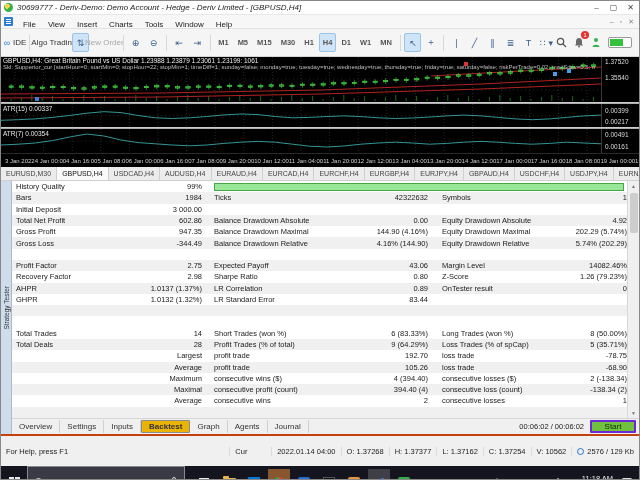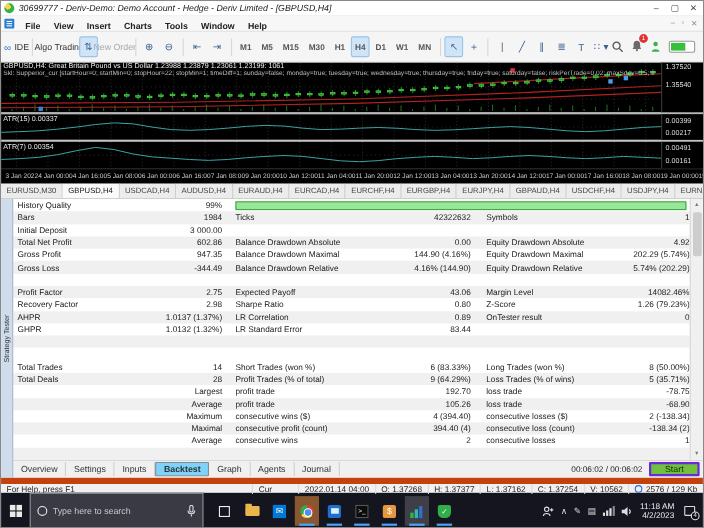--- a/index.html
+++ b/index.html
@@ -9,21 +9,21 @@
   
   .titlebar{height:14px;background:#fff;display:flex;align-items:center;border-bottom:1px solid #e8e8e8;padding-left:3px;}
   .app-icon{width:9px;height:9px;border-radius:50%;background:radial-gradient(circle at 35% 35%,#ffd24a 0 30%,#35b34a 31% 100%);margin-right:4px;flex:0 0 auto;}
   .titlebar .title{font-size:8px;color:#222;white-space:nowrap;overflow:hidden;flex:1;font-style:italic;}
   .winbtn{width:17px;height:13px;display:flex;align-items:center;justify-content:center;font-size:8px;color:#444;}
 
   
   .menubar{height:14px;background:#f7f7f7;display:flex;align-items:center;border-bottom:1px solid #e2e2e2;padding-left:3px;}
   .doc-icon{width:9px;height:9px;background:#2b7cd3;border-radius:1px;margin-right:4px;position:relative;}
   .doc-icon:after{content:"";position:absolute;left:2px;top:2px;width:5px;height:1px;background:#fff;box-shadow:0 2px 0 #fff,0 4px 0 #fff;}
-  .menu-item{font-size:8px;color:#222;padding:0 6px;font-weight:bold;}
+  .menu-item{font-size:8px;color:#222;padding:0 6px;}
   .child-controls{margin-left:auto;display:flex;gap:6px;padding-right:5px;font-size:7px;color:#888;}
 
   
   .toolbar{height:28px;background:#f5f5f5;border-bottom:1px solid #d5d5d5;display:flex;align-items:center;padding:0 4px;gap:1px;}
   .tbtn{height:19px;min-width:17px;display:flex;align-items:center;justify-content:center;font-size:8px;color:#333;padding:0 3px;border:1px solid transparent;border-radius:2px;gap:3px;white-space:nowrap;}
   .tbtn.active{background:#cfe4f7;border-color:#9ac3e8;}
   .tbtn.disabled{color:#a8a8a8;}
   .tsep{width:1px;height:16px;background:#d8d8d8;margin:0 3px;}
   .ide-glyph{color:#2b7cd3;font-size:9px;}
   .stop-sq{width:7px;height:7px;background:#e03434;border-radius:1px;display:inline-block;}
@@ -65,26 +65,26 @@
   .trow.shade{background:#f0f0f0;}
   .trow .v{text-align:right;}
   .pbar{grid-column:4 / -1;height:8px;background:#98e698;border:1px solid #46a546;margin-right:3px;}
   .vscroll{width:12px;background:#f0f0f0;border-left:1px solid #d8d8d8;display:flex;flex-direction:column;align-items:center;font-size:5px;color:#777;}
   .vscroll .thumb{width:8px;height:40px;background:#cdcdcd;margin-top:2px;border-radius:2px;}
   .vscroll .up,.vscroll .dn{height:10px;display:flex;align-items:center;}
   .vscroll .dn{margin-top:auto;}
 
   .tester-tabs{height:16px;background:#f0f0f0;border-top:1px solid #d5d5d5;display:flex;align-items:center;padding-left:0;}
   .ttab{font-size:8px;color:#333;padding:0 7px;height:13px;display:flex;align-items:center;border-right:1px solid #d0d0d0;}
-  .ttab.active{background:#7dd3fc;border:1px solid #8a8a8a;font-weight:bold;border-radius:1px;}
+  .ttab.active{background:#eab308;border:1px solid #8a8a8a;font-weight:bold;border-radius:1px;}
   .ttime{margin-left:auto;font-size:7.5px;color:#222;padding-right:6px;}
   .start-btn{width:46px;height:13px;background:#6fc13e;border:2px solid #6d28d9;display:flex;align-items:center;justify-content:center;font-size:8px;color:#0c2d05;margin-right:3px;border-radius:1px;}
 
   
-  .statusbar{height:14px;background:#f0f0f0;border-top:6px solid #c2410c;display:flex;align-items:center;font-size:7.5px;color:#222;justify-content:flex-end;}
+  .statusbar{height:32px;background:#f0f0f0;border-top:2px solid #c2410c;display:flex;align-items:center;font-size:7.5px;color:#222;justify-content:flex-end;}
   .scell{padding:0 5px;border-left:1px solid #dcdcdc;white-space:nowrap;display:flex;align-items:center;gap:3px;}
   .scell.first{border-left:none;width:300px;}
   .scell.cur{width:52px;}
   .scell.last{margin-left:auto;}
   .cring{width:7px;height:7px;border:1.5px solid #2a6fd6;border-radius:50%;display:inline-block;}
 
   
   .taskbar{height:33px;background:#15151f;display:flex;align-items:center;color:#ddd;}
   .start{width:26px;height:100%;display:flex;align-items:center;justify-content:center;}
   .start .sq{width:11px;height:11px;display:grid;grid-template-columns:5px 5px;grid-template-rows:5px 5px;gap:1px;}
@@ -671,21 +671,21 @@
             <span class="l">Long Trades (won %)</span>
             <span class="v">8 (50.00%)</span>
           </div>
           <div class="trow shade">
             <span class="l">Total Deals</span>
             <span class="v">28</span>
             <span></span>
             <span class="l">Profit Trades (% of total)</span>
             <span class="v">9 (64.29%)</span>
             <span></span>
-            <span class="l">Loss Trades (% of wins)</span>
+            <span class="l">Loss Trades (% of spCap)</span>
             <span class="v">5 (35.71%)</span>
           </div>
           <div class="trow">
             <span class="l"></span>
             <span class="v">Largest</span>
             <span></span>
             <span class="l">profit trade</span>
             <span class="v">192.70</span>
             <span></span>
             <span class="l">loss trade</span>

